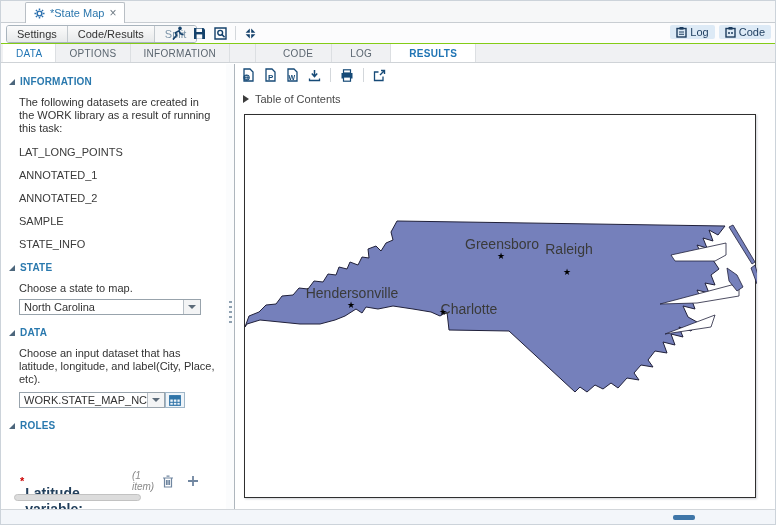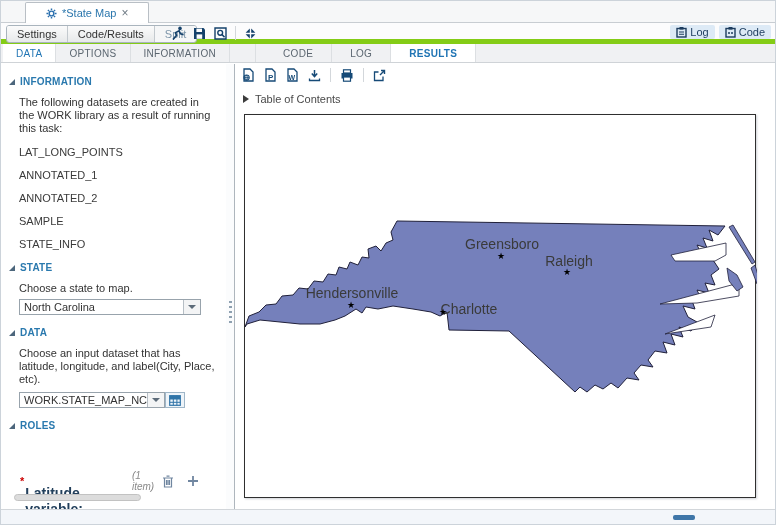--- a/index.html
+++ b/index.html
@@ -2,26 +2,26 @@
 <html><head>
 <meta charset="utf-8">
 <style>
   * { margin:0; padding:0; box-sizing:border-box; }
   html,body { background:#e9ecf0; }
   body { font-family:"Liberation Sans", sans-serif; }
   #app { position:relative; width:776px; height:525px; background:#fff; border:1px solid #ccd3da; overflow:hidden; }
 
   
   .tabbar { position:absolute; top:0; left:0; right:0; height:22px; background:#f6f7f8; border-bottom:1px solid #c8cdd2; }
-  .doc-tab { position:absolute; left:24px; top:1px; height:21px; background:#fff; border:1px solid #b9bfc5; border-bottom:none; border-radius:2px 2px 0 0; display:flex; align-items:center; gap:5px; padding:0 20px; }
+  .doc-tab { position:absolute; left:24px; top:1px; height:21px; background:#fff; border:1px solid #b9bfc5; border-bottom:none; border-radius:2px 2px 0 0; display:flex; align-items:center; gap:5px; padding:0 8px; }
   .doc-tab .title { color:#2c77ad; font-size:11px; }
   .doc-tab .close { color:#6e7a84; font-size:12px; line-height:10px; cursor:pointer; }
 
   
-  .toolbar { position:absolute; top:22px; left:0; right:0; height:21px; background:#fcfcfd; border-bottom:5px solid #84cc16; }
+  .toolbar { position:absolute; top:22px; left:0; right:0; height:21px; background:#fcfcfd; border-bottom:1px solid #84cc16; }
   .seg { position:absolute; left:5px; top:2px; display:flex; border:1px solid #a9b4bd; border-radius:3px; overflow:hidden; }
   .seg .segbtn { font-size:11px; padding:2px 10px; border:none; background:linear-gradient(#fbfbfb,#e7e9ea); border-right:1px solid #c3c9ce; color:#333; cursor:pointer; font-family:inherit; }
   .seg .segbtn:last-child { border-right:none; }
   .seg .segbtn.dim { color:#7d96aa; background:#f5f6f7; }
   .tool-icons { position:absolute; left:170px; top:2px; height:16px; display:flex; align-items:center; gap:8px; color:#14416b; }
   .tsep { width:1px; height:14px; background:#d3d7db; }
   .top-right { position:absolute; right:4px; top:2px; display:flex; gap:4px; }
   .chipbtn { display:flex; align-items:center; gap:3px; background:#ddeaf6; border-radius:2px; padding:1px 6px; font-size:11px; color:#1d3c5e; cursor:pointer; }
 
   
@@ -294,21 +294,21 @@
         <polygon fill="#ffffff" stroke="#20203a" stroke-width="0.8" points="494,168 415,189 452,188 494,181"></polygon>
         <polygon fill="#ffffff" stroke="#20203a" stroke-width="0.8" points="470,200 420,219 466,212"></polygon>
 
         <polygon fill="#7580bb" stroke="#20203a" stroke-width="0.8" points="484,112 507,149 510,147 488,110"></polygon>
         <polygon fill="#7580bb" stroke="#20203a" stroke-width="0.8" points="506,153 512,169 515,167 510,150"></polygon>
         <polygon fill="#7580bb" stroke="#20203a" stroke-width="0.8" points="482,153 492,160 498,172 492,176 484,166"></polygon>
       </svg>
       <div id="map-overlay">
           <span class="city-label" style="left: 257px; top: 121px;">Greensboro</span>
           <span class="city-star" style="left: 256px; top: 137px;">★</span>
-          <span class="city-label" style="left: 324px; top: 138px;">Raleigh</span>
+          <span class="city-label" style="left: 324px; top: 126px;">Raleigh</span>
           <span class="city-star" style="left: 322px; top: 153px;">★</span>
           <span class="city-label" style="left: 107px; top: 170px;">Hendersonville</span>
           <span class="city-star" style="left: 106px; top: 186px;">★</span>
           <span class="city-label" style="left: 200px; top: 186px; padding-left: 48px;">Charlotte</span>
           <span class="city-star" style="left: 198px; top: 193px;">★</span>
         </div>
     </div>
   </div>
 
   <div class="footer">

